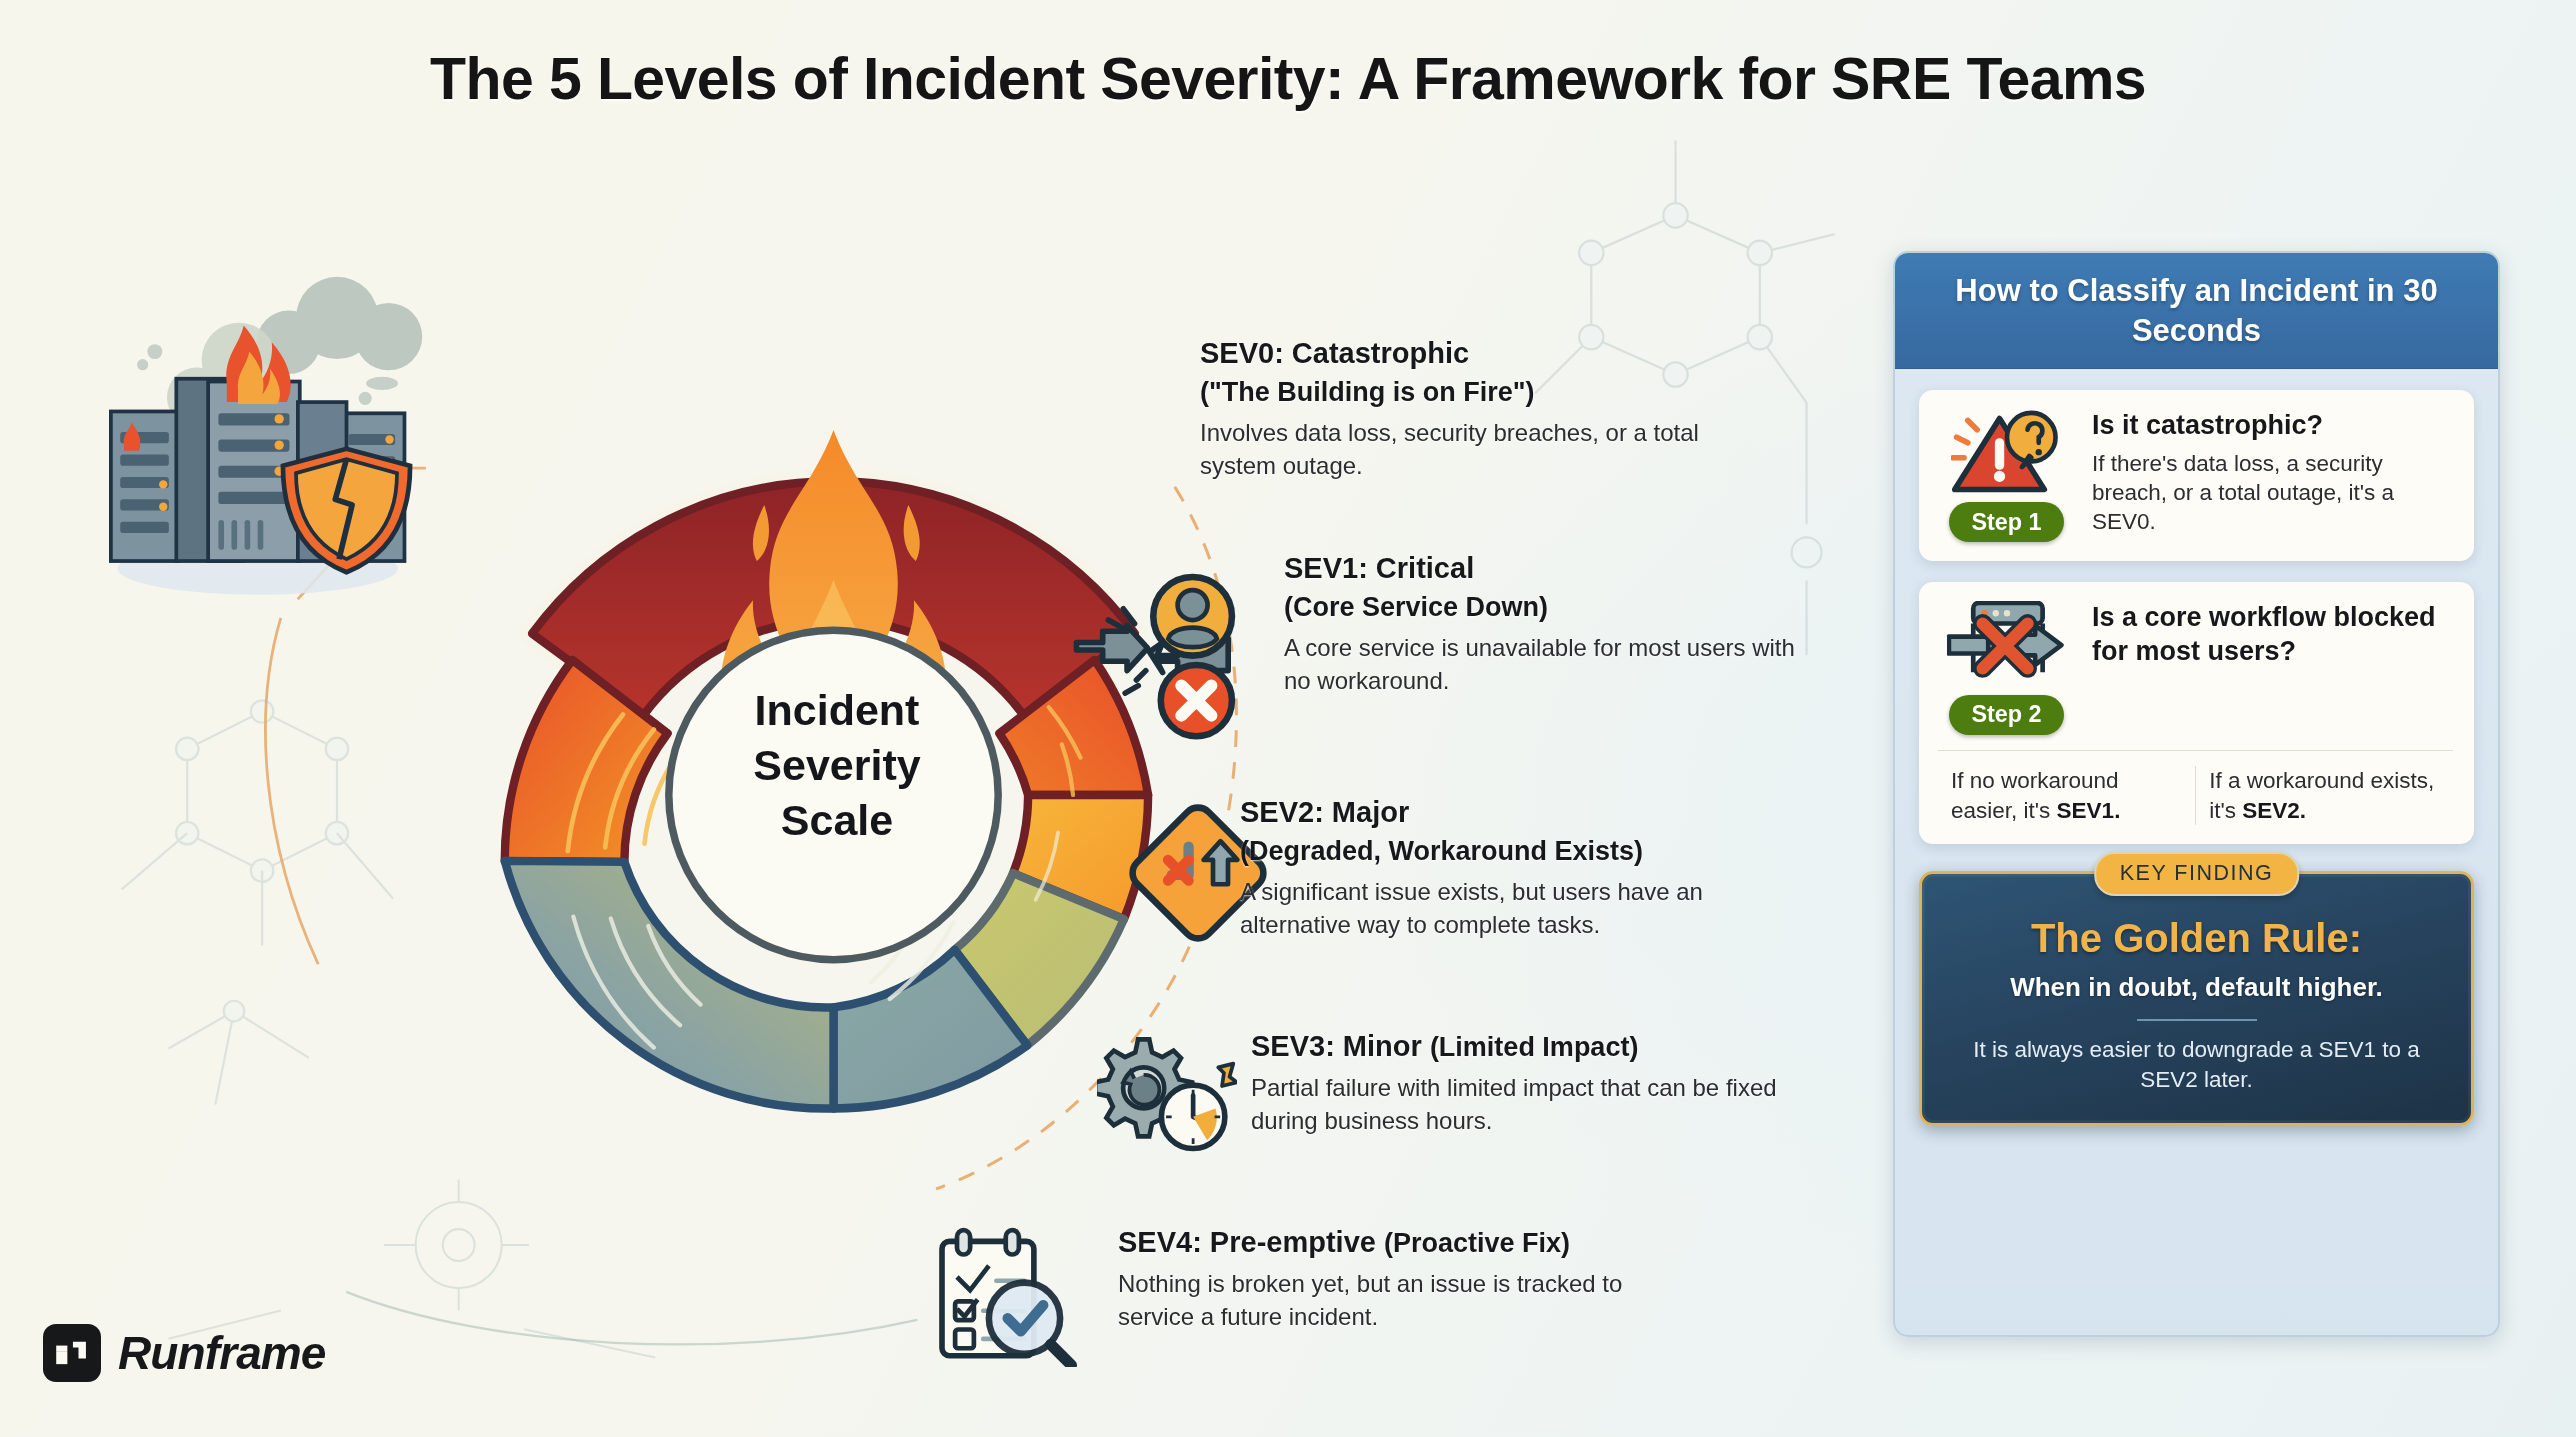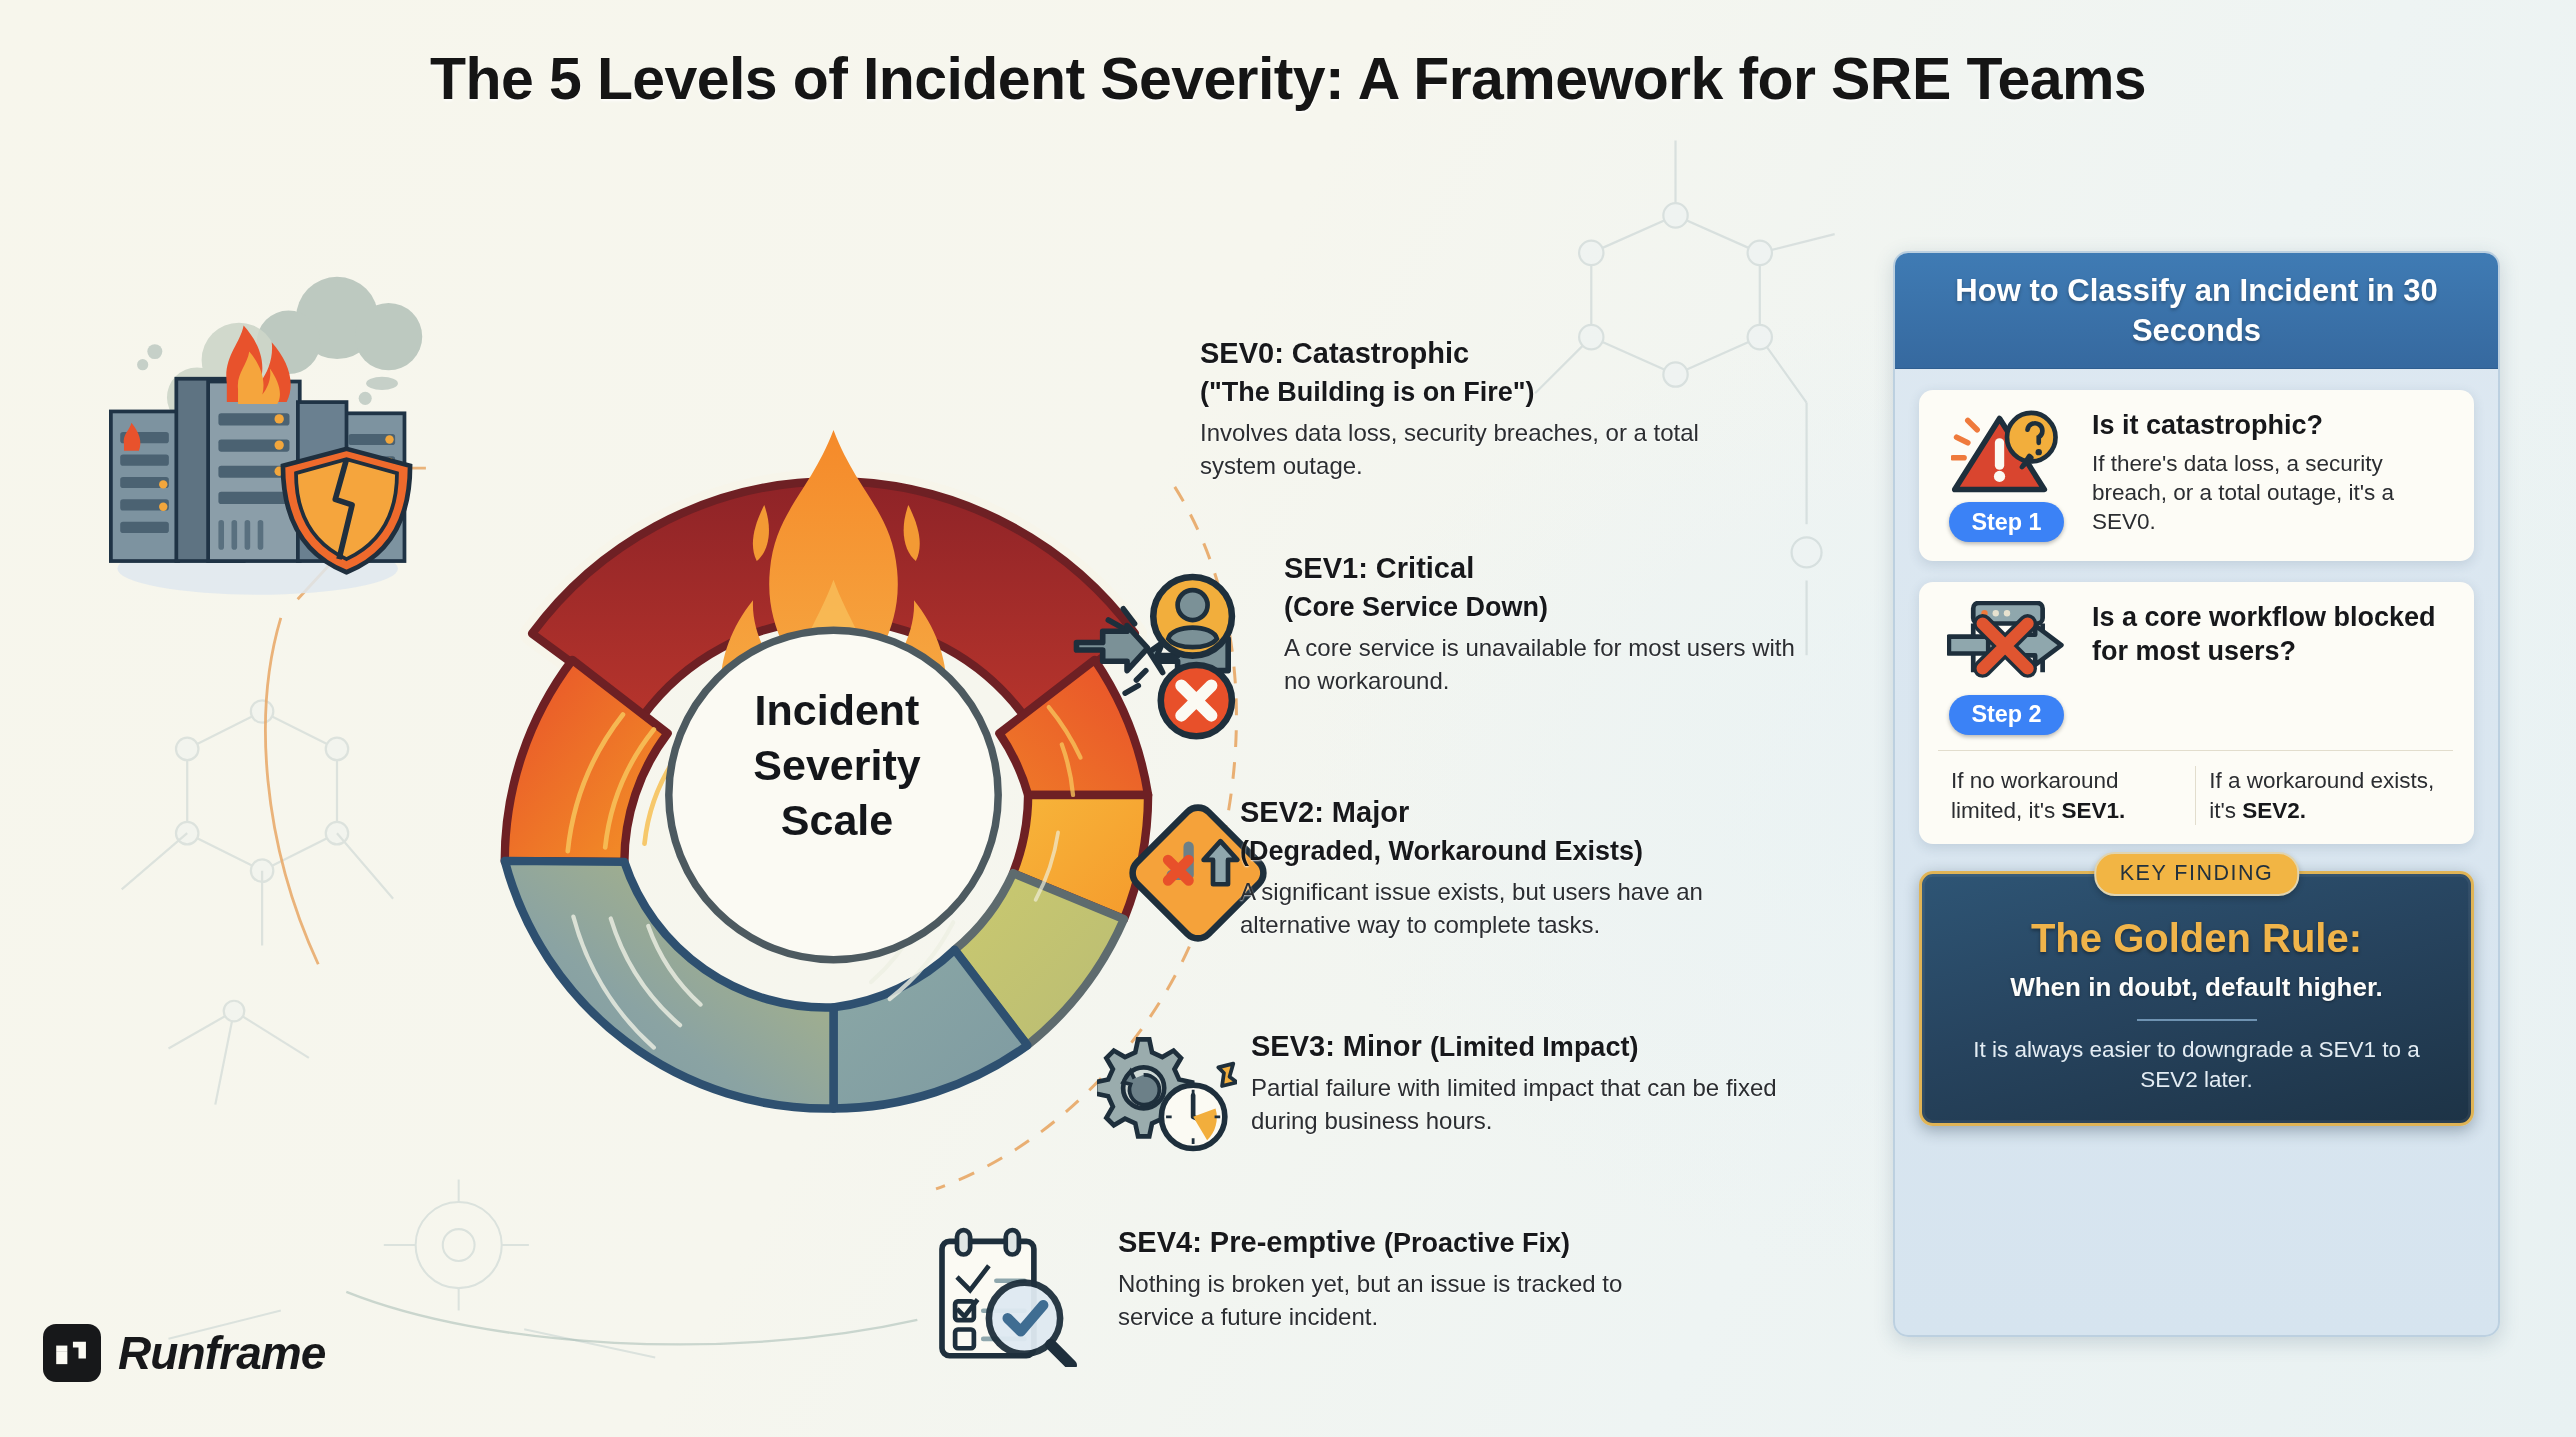--- a/index.html
+++ b/index.html
@@ -74,21 +74,21 @@
   }
   .panel-body { padding:20.6px 24px 22.5px; display:flex; flex-direction:column; gap:20.6px; }
 
   .step-card {
     background:#fdfcf6; border-radius:14px; padding:19px 20.6px 19px 19px;
     box-shadow:0 3.7px 11.2px rgba(40,70,100,.14);
   }
   .step-row { display:flex; gap:17px; align-items:flex-start; }
   .step-left { width:137px; flex:0 0 137px; display:flex; flex-direction:column; align-items:center; }
   .step-badge {
-    background:#3b82f6; color:#fff; font-size:23.4px; font-weight:bold;
+    background:#4d7c0f; color:#fff; font-size:23.4px; font-weight:bold;
     border-radius:20.6px; padding:6.6px 22.5px; margin-top:3.7px;
     box-shadow:0 1.9px 4.7px rgba(0,0,0,.28);
   }
   .step-q { font-size:27px; font-weight:bold; color:#17181b; line-height:1.24; }
   .step-d { font-size:22.5px; color:#2b2d31; line-height:1.30; margin-top:6.6px; }
 
   .split { display:flex; margin-top:15px; border-top:1.9px solid #e2ddcd; padding-top:15px; }
   .split-col { flex:1; font-size:22.5px; color:#2b2d31; line-height:1.32; padding:0 13px; }
   .split-col:first-child { border-right:1.9px solid #e2ddcd; }
   .split-col b { font-weight:bold; color:#17181b; }
@@ -478,21 +478,21 @@
             <path d="M38 24 L86 72 M86 24 L38 72" stroke="#e05530" stroke-width="13" stroke-linecap="round"></path>
           </svg>
           <div class="step-badge">Step 2</div>
         </div>
         <div style="flex:1;">
           <div class="step-q">Is a core workflow blocked for most users?</div>
         </div>
       </div>
       <div class="split">
         <div class="split-col">
-          <span>If no workaround limited, it's </span><b>SEV1.</b>
+          <span>If no workaround easier, it's </span><b>SEV1.</b>
         </div>
         <div class="split-col">
           <span>If a workaround exists, it's </span><b>SEV2.</b>
         </div>
       </div>
     </div>
 
     <div class="kf-wrap">
       <div class="kf-box">
         <div class="kf-title">The Golden Rule:</div>

